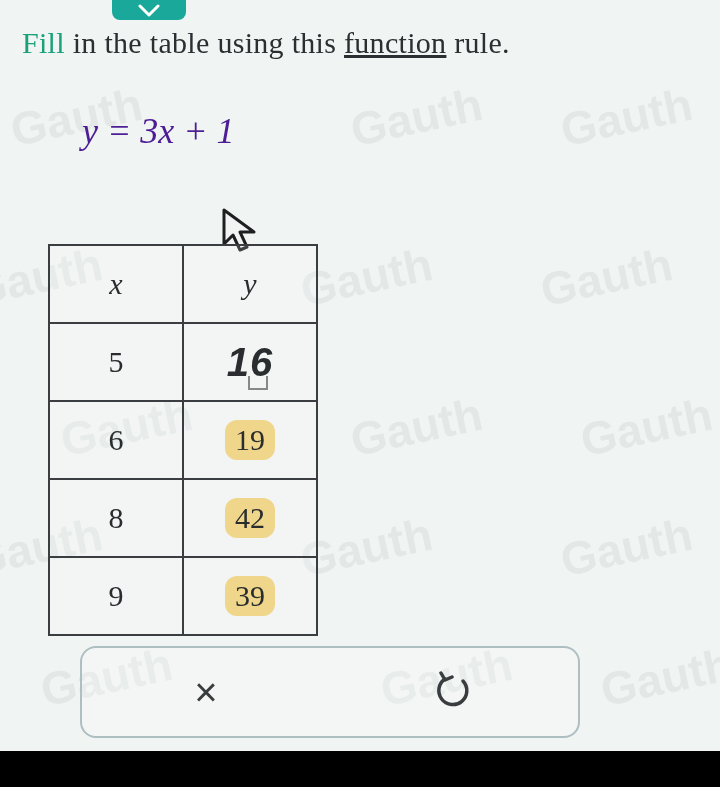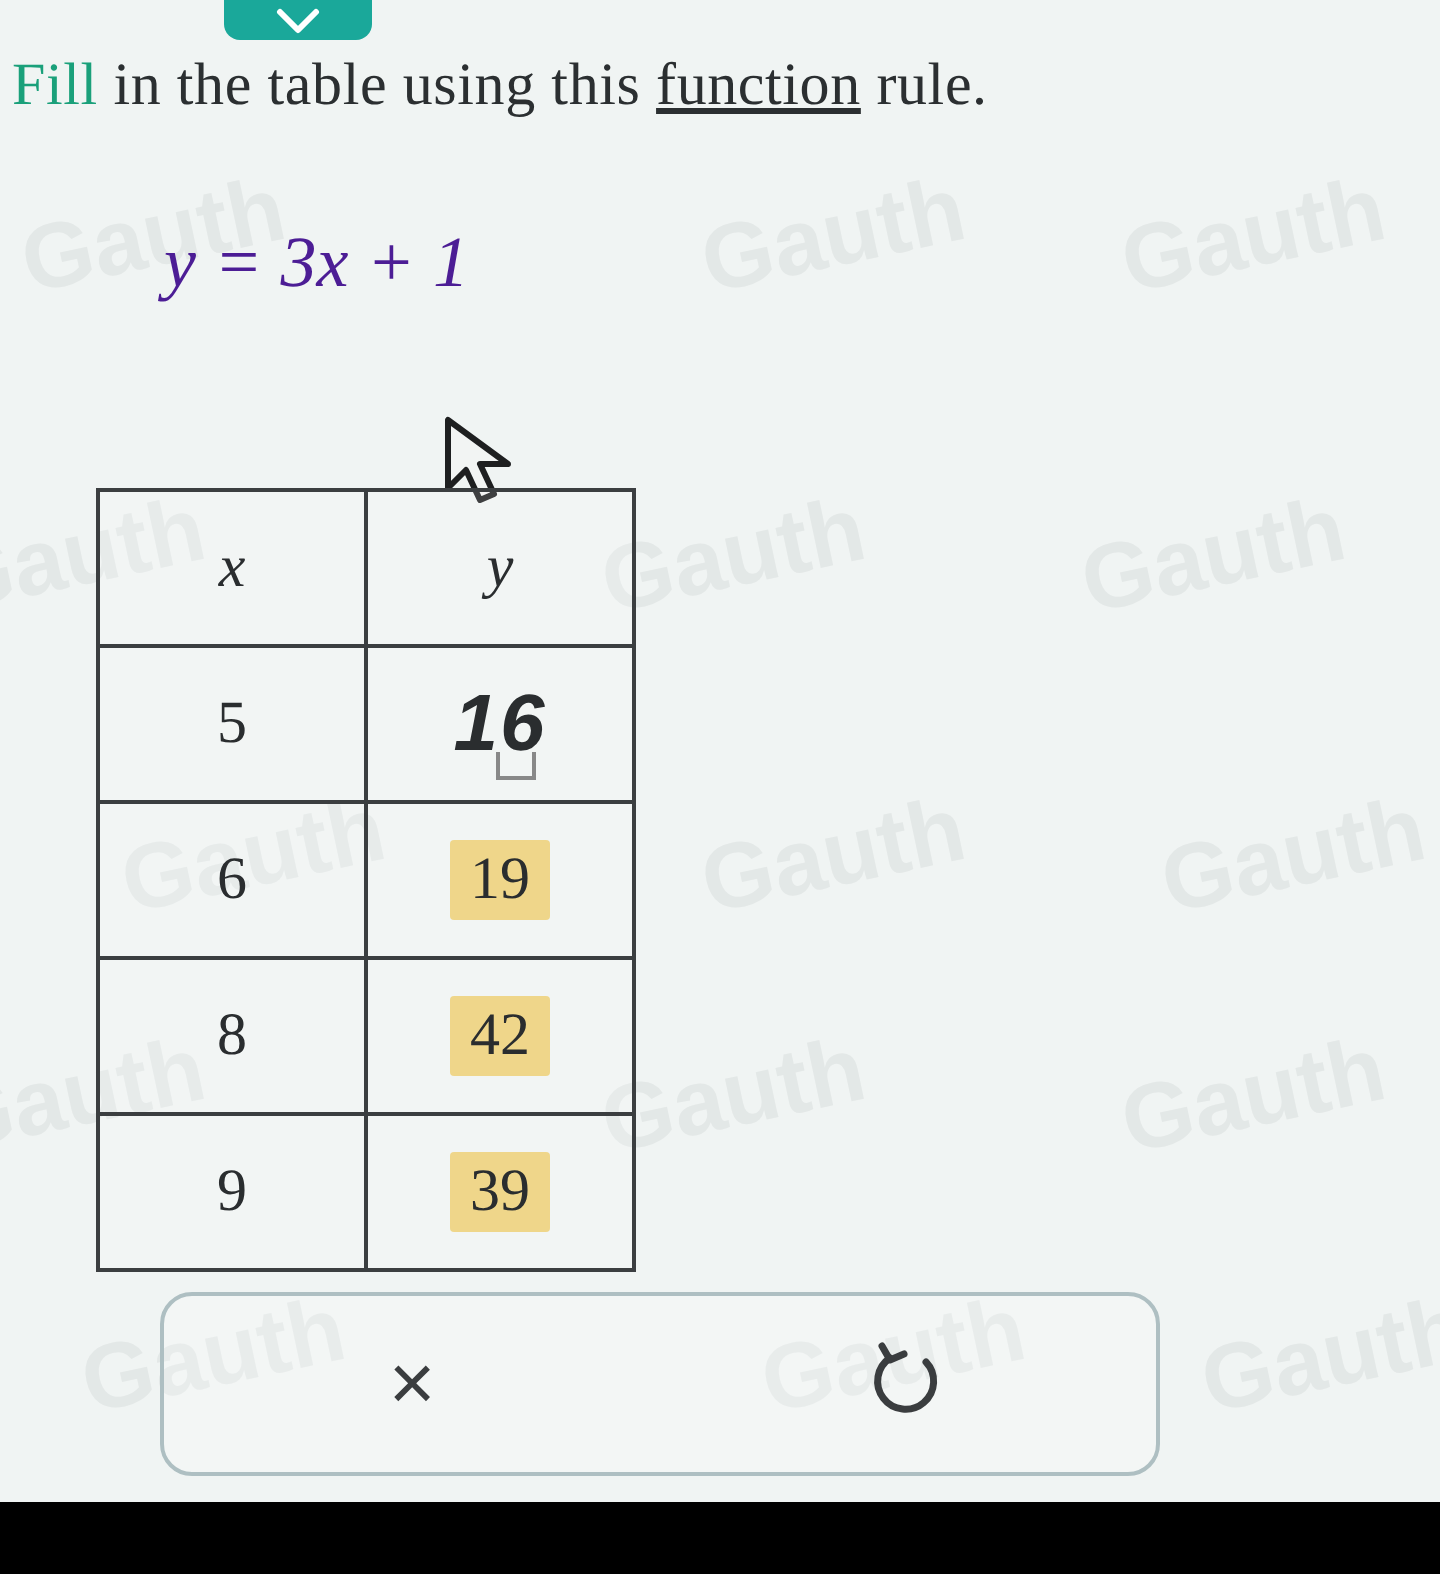--- a/index.html
+++ b/index.html
@@ -36,21 +36,21 @@
     display: flex;
     align-items: flex-end;
     justify-content: center;
     padding-bottom: 2px;
   }
   .top-stub svg { display: block; }
 
   .instruction {
     position: absolute;
     top: 26px;
-    left: 6px;
+    left: 22px;
     font-size: 30px;
     color: #2b2f31;
     letter-spacing: 0.3px;
   }
   .instruction .green { color: #1aa07a; }
   .instruction .func { text-decoration: underline; }
 
   .equation {
     position: absolute;
     top: 110px;
@@ -89,21 +89,21 @@
     font-style: italic;
     font-weight: normal;
   }
   td.ycell {
     position: relative;
   }
   .hl {
     display: inline-block;
     background: #efd68a;
     padding: 3px 10px 3px 10px;
-    border-radius: 2px;
+    border-radius: 12px;
     min-width: 44px;
   }
   
   .y-first {
     font-family: Arial, sans-serif;
     font-weight: 700;
     font-size: 40px;
     font-style: italic;
     letter-spacing: 1px;
   }

